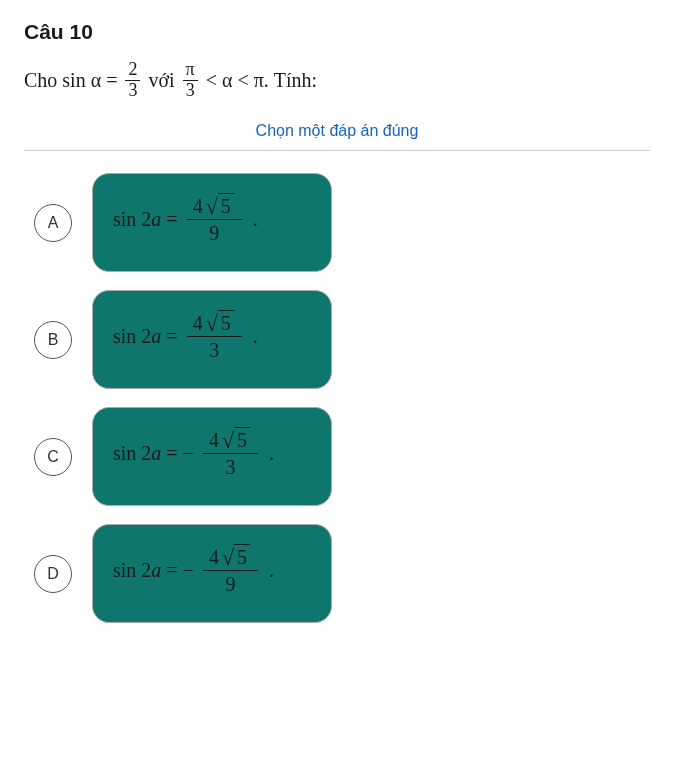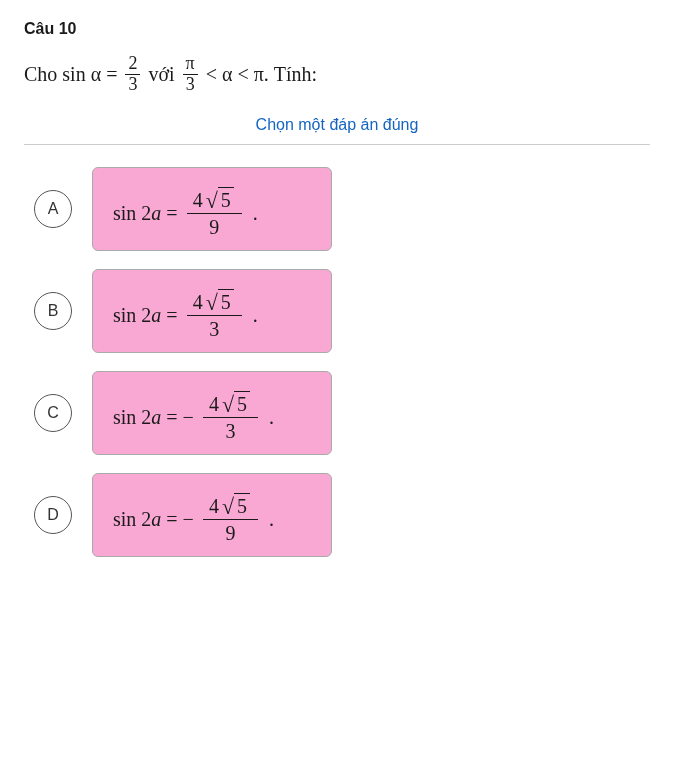--- a/index.html
+++ b/index.html
@@ -13,21 +13,21 @@
       background-color: #ffffff;
       width: 674px;
       min-height: 761px;
       padding: 20px 24px;
       color: #1a1a1a;
     }
 
     .question-header {
       font-family: Arial, sans-serif;
       font-weight: bold;
-      font-size: 16px;
+      font-size: 21px;
       margin-bottom: 14px;
     }
 
     .problem-statement {
       font-size: 20px;
       margin-bottom: 20px;
       line-height: 2.2;
       display: flex;
       align-items: center;
       gap: 0;
@@ -90,27 +90,27 @@
       font-size: 16px;
       font-weight: 500;
       flex-shrink: 0;
       cursor: pointer;
       color: #333;
       background: #fff;
     }
 
     .option-box {
       border: 1.5px solid #aaa;
-      border-radius: 6px;
-      padding: 18px 28px 10px 20px;
+      border-radius: 17px;
+      padding: 18px 28px 25px 20px;
       min-width: 240px;
       display: flex;
       align-items: center;
       font-size: 20px;
-      background: #f9a8d4;
+      background: #0f766e;
     }
 
     .option-math {
       display: flex;
       align-items: center;
       gap: 6px;
       font-size: 20px;
     }
 
     .sqrt-expr {

